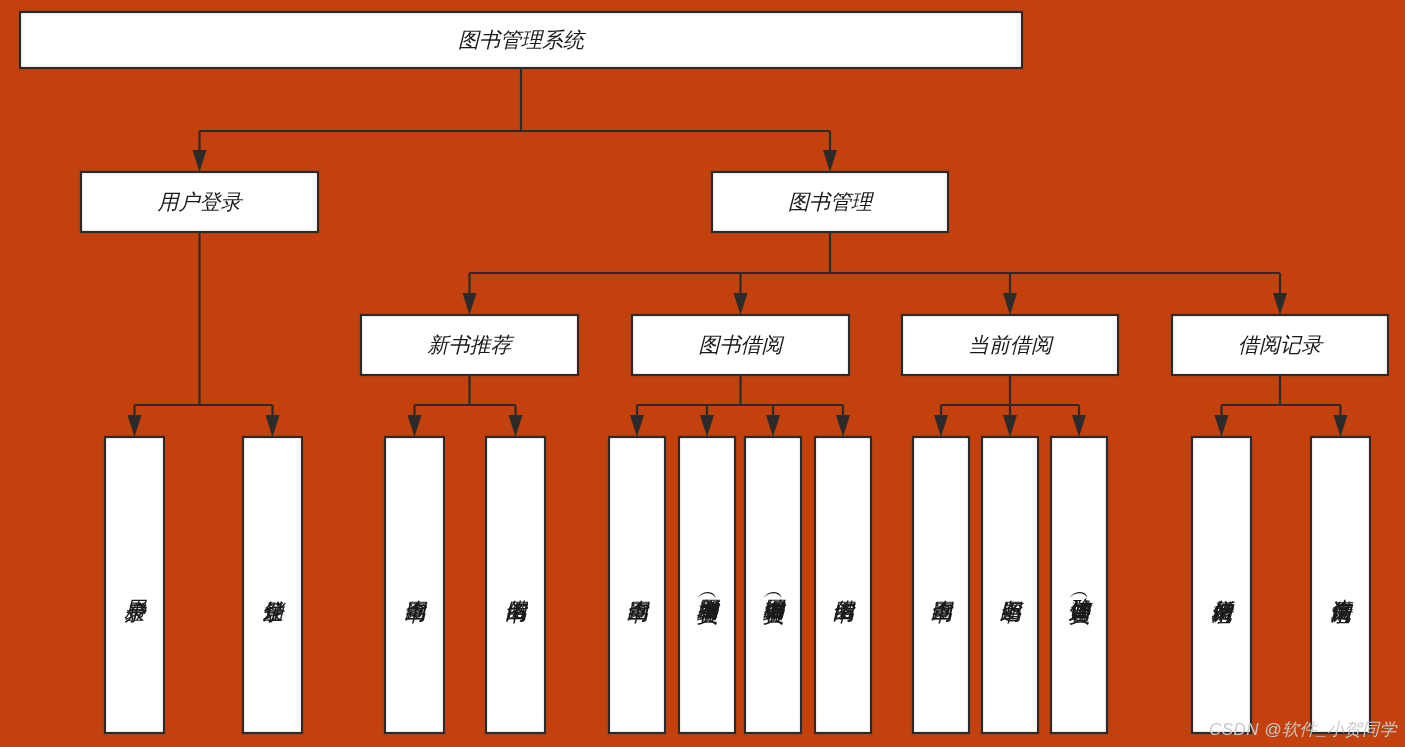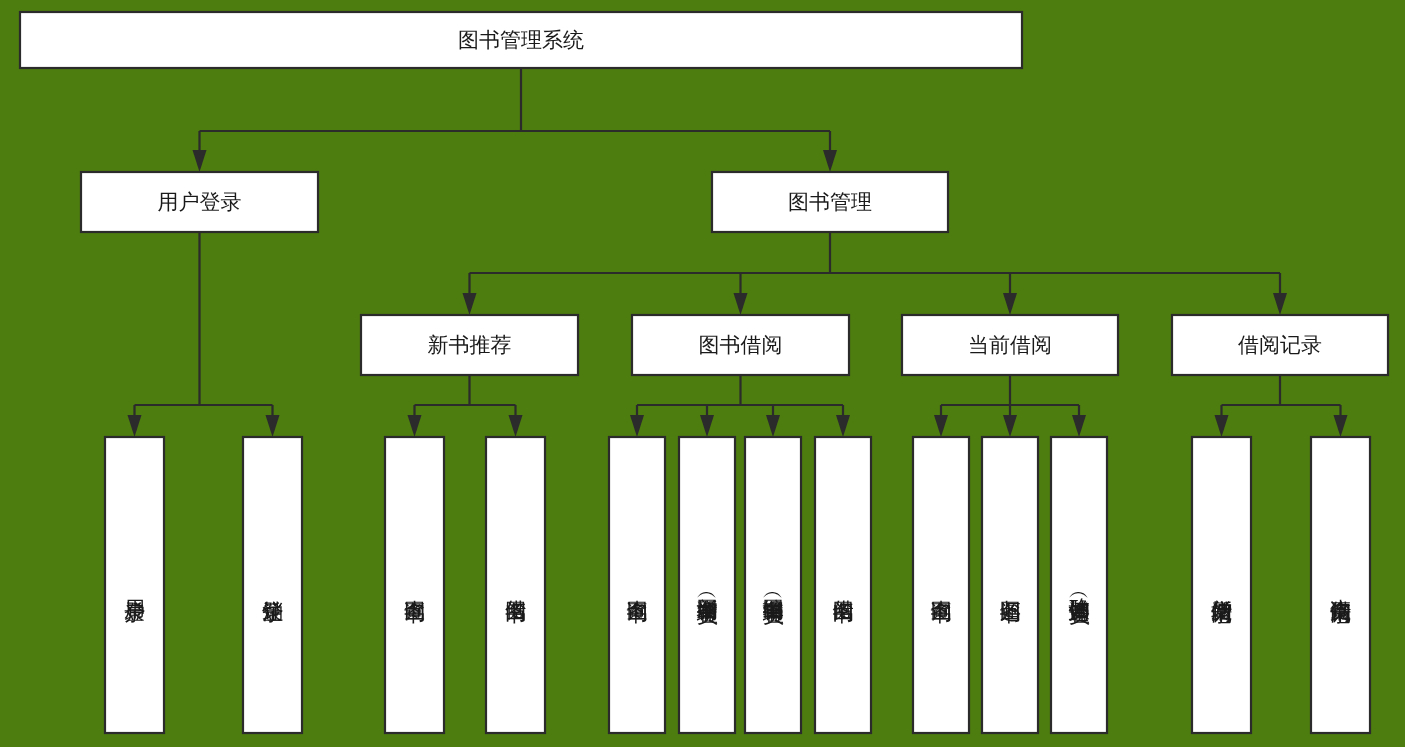--- a/index.html
+++ b/index.html
@@ -10,21 +10,22 @@
   body {
     width: 1405px;
     height: 747px;
     font-family: "Liberation Sans", "DejaVu Sans", sans-serif;
     overflow: hidden;
   }
   #diagram-root {
     position: relative;
     width: 1405px;
     height: 747px;
-    background: #4d7c0f;
+    background: #c2410c;
+    font-style: italic;
   }
   svg#tree-svg {
     position: absolute;
     top: 0;
     left: 0;
     width: 1405px;
     height: 747px;
   }
   .node-box {
     fill: #ffffff;
@@ -205,13 +206,14 @@
       <div class="vtext-wrap" style="left: 1051px; top: 437px; width: 56px; height: 296px;">
         <span class="vtext">确认归还（管理员）</span>
       </div>
       <div class="vtext-wrap" style="left: 1192px; top: 437px; width: 59px; height: 296px;">
         <span class="vtext">新增借阅记录</span>
       </div>
       <div class="vtext-wrap" style="left: 1311px; top: 437px; width: 59px; height: 296px;">
         <span class="vtext">查询借阅记录</span>
       </div>
     </div>
+  <div class="watermark">CSDN @软件_小贺同学</div>
 </div>
 
 </body></html>

